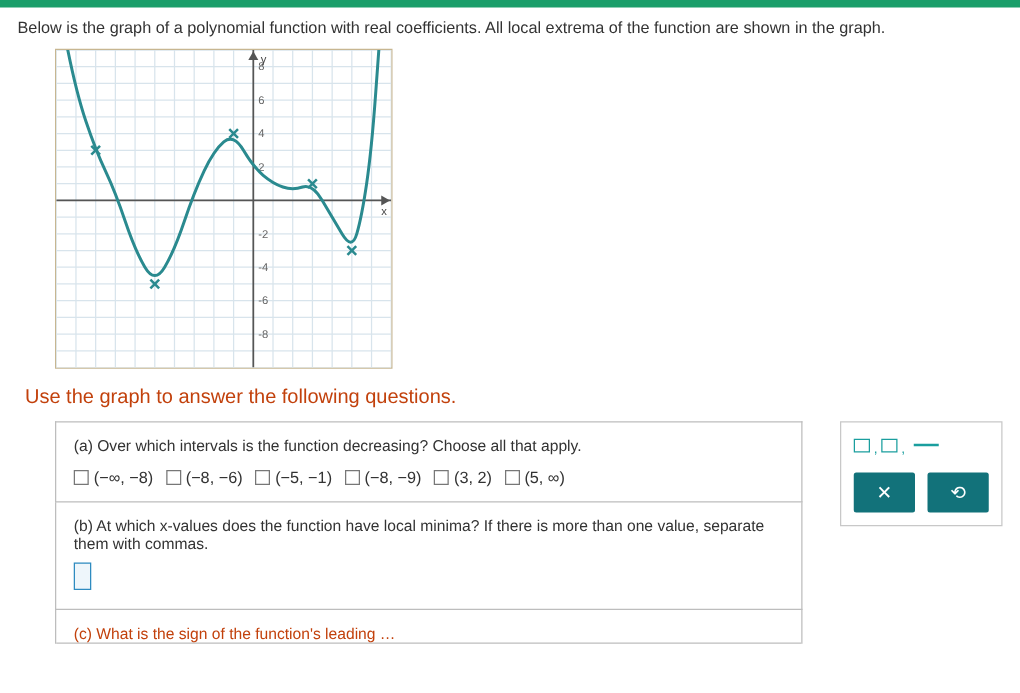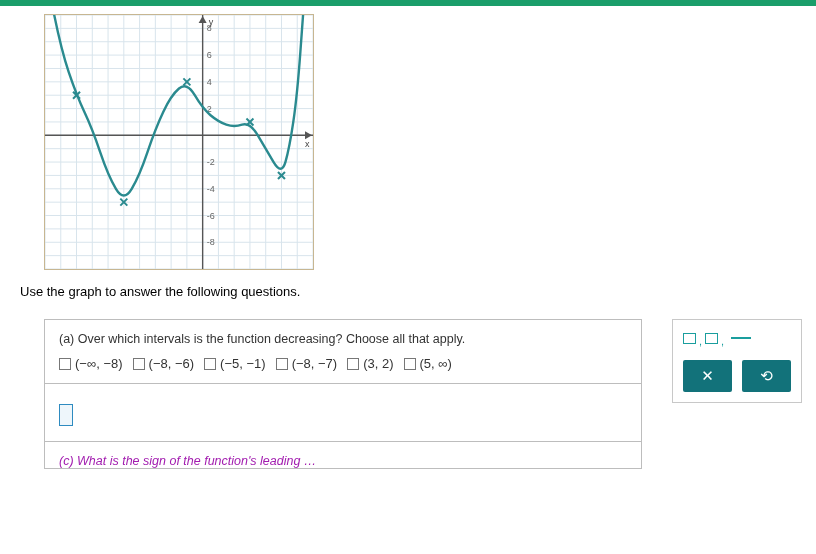--- a/index.html
+++ b/index.html
@@ -22,23 +22,23 @@
       width: 270px;
       height: 256px;
       border: 1px solid #c7b691;
       margin-left: 30px;
       margin-bottom: 14px;
       background: #fff;
       position: relative;
     }
     .graph-box svg { display: block; }
     .instr {
-      font-size: 13px;
-      color: #000000;
-      margin-bottom: 20px;
+      font-size: 16px;
+      color: #c2410c;
+      margin-bottom: 10px;
       margin-left: 6px;
     }
     .lower-row {
       display: flex;
       gap: 30px;
       align-items: flex-start;
     }
     .qtable {
       width: 676px;
       margin-left: 30px;
@@ -78,22 +78,21 @@
       width: 14px;
       height: 22px;
       border: 1px solid #2e8bc0;
       background: #eef6fb;
       margin-top: 8px;
       display: inline-block;
     }
     .cutoff td {
       border-bottom: none;
       padding-bottom: 0;
-      color: #a21caf;
-      font-style: italic;
+      color: #c2410c;
     }
     .fade {
       position: absolute;
       left: 0; right: 0; bottom: 0; height: 20px;
       background: linear-gradient(rgba(255,255,255,0), #fff);
       pointer-events: none;
     }
     .side-panel {
       width: 130px;
       border: 1px solid #c8c8c8;
@@ -130,20 +129,21 @@
       justify-content: center;
       font-size: 15px;
       cursor: pointer;
     }
   </style>
 </head>
 <body>
 
 <div class="top-bar"></div>
 <div class="content">
+  <div class="prompt">Below is the graph of a polynomial function with real coefficients. All local extrema of the function are shown in the graph.</div>
 
   <div class="graph-box">
     <svg id="chart-svg" width="268" height="254" viewBox="0 0 268 254">
         <line x1="0" y1="0" x2="0" y2="254" stroke="#d8e4ec" stroke-width="1"></line>
         <line x1="15.76470588235294" y1="0" x2="15.76470588235294" y2="254" stroke="#d8e4ec" stroke-width="1"></line>
         <line x1="31.52941176470588" y1="0" x2="31.52941176470588" y2="254" stroke="#d8e4ec" stroke-width="1"></line>
         <line x1="47.294117647058826" y1="0" x2="47.294117647058826" y2="254" stroke="#d8e4ec" stroke-width="1"></line>
         <line x1="63.05882352941176" y1="0" x2="63.05882352941176" y2="254" stroke="#d8e4ec" stroke-width="1"></line>
         <line x1="78.82352941176471" y1="0" x2="78.82352941176471" y2="254" stroke="#d8e4ec" stroke-width="1"></line>
         <line x1="94.58823529411765" y1="0" x2="94.58823529411765" y2="254" stroke="#d8e4ec" stroke-width="1"></line>
@@ -222,35 +222,36 @@
                 <span class="opt">
                   <span class="cbx"></span>
                   <span>(−8, −6)</span>
                 </span>
                 <span class="opt">
                   <span class="cbx"></span>
                   <span>(−5, −1)</span>
                 </span>
                 <span class="opt">
                   <span class="cbx"></span>
-                  <span>(−8, −7)</span>
+                  <span>(−8, −9)</span>
                 </span>
                 <span class="opt">
                   <span class="cbx"></span>
                   <span>(3, 2)</span>
                 </span>
                 <span class="opt">
                   <span class="cbx"></span>
                   <span>(5, ∞)</span>
                 </span>
               </div>
       </td>
           </tr>
       <tr>
             <td>
+        <div>(b) At which x-values does the function have local minima? If there is more than one value, separate them with commas.</div>
         <span class="answer-slot"></span>
       </td>
           </tr>
       <tr class="cutoff">
             <td>
         <span>(c) What is the sign of the function's leading …</span>
       </td>
           </tr>
     </tbody>
       </table>

